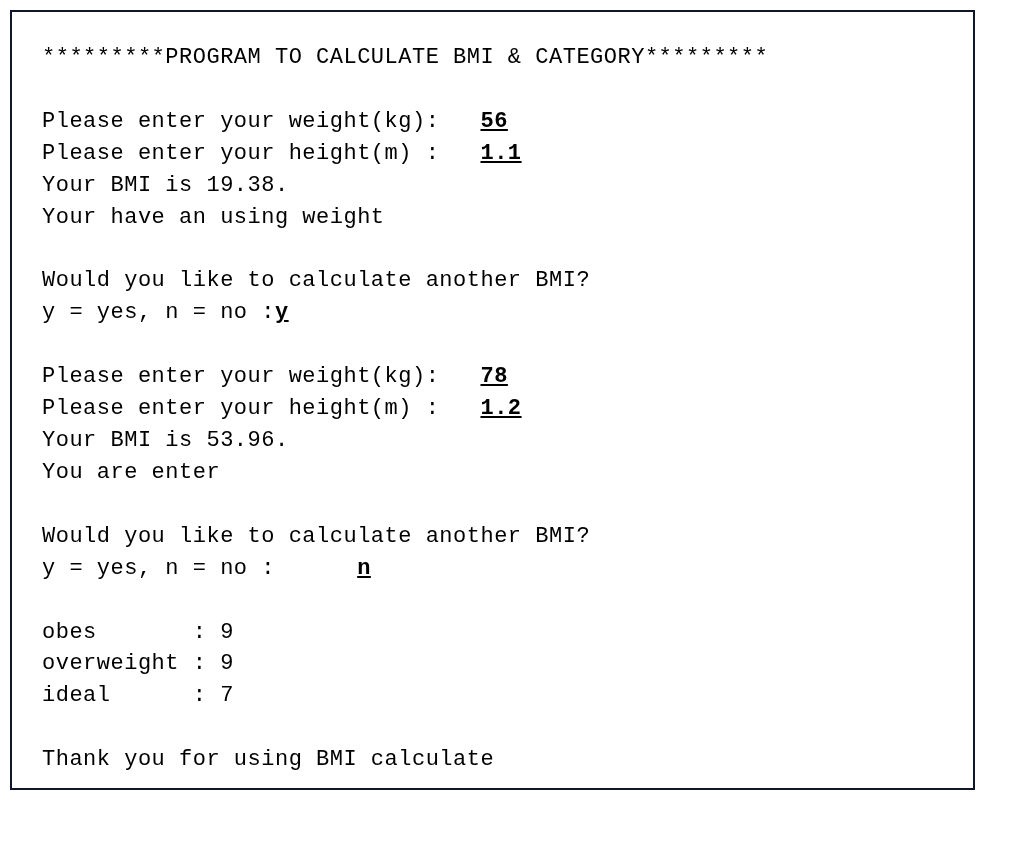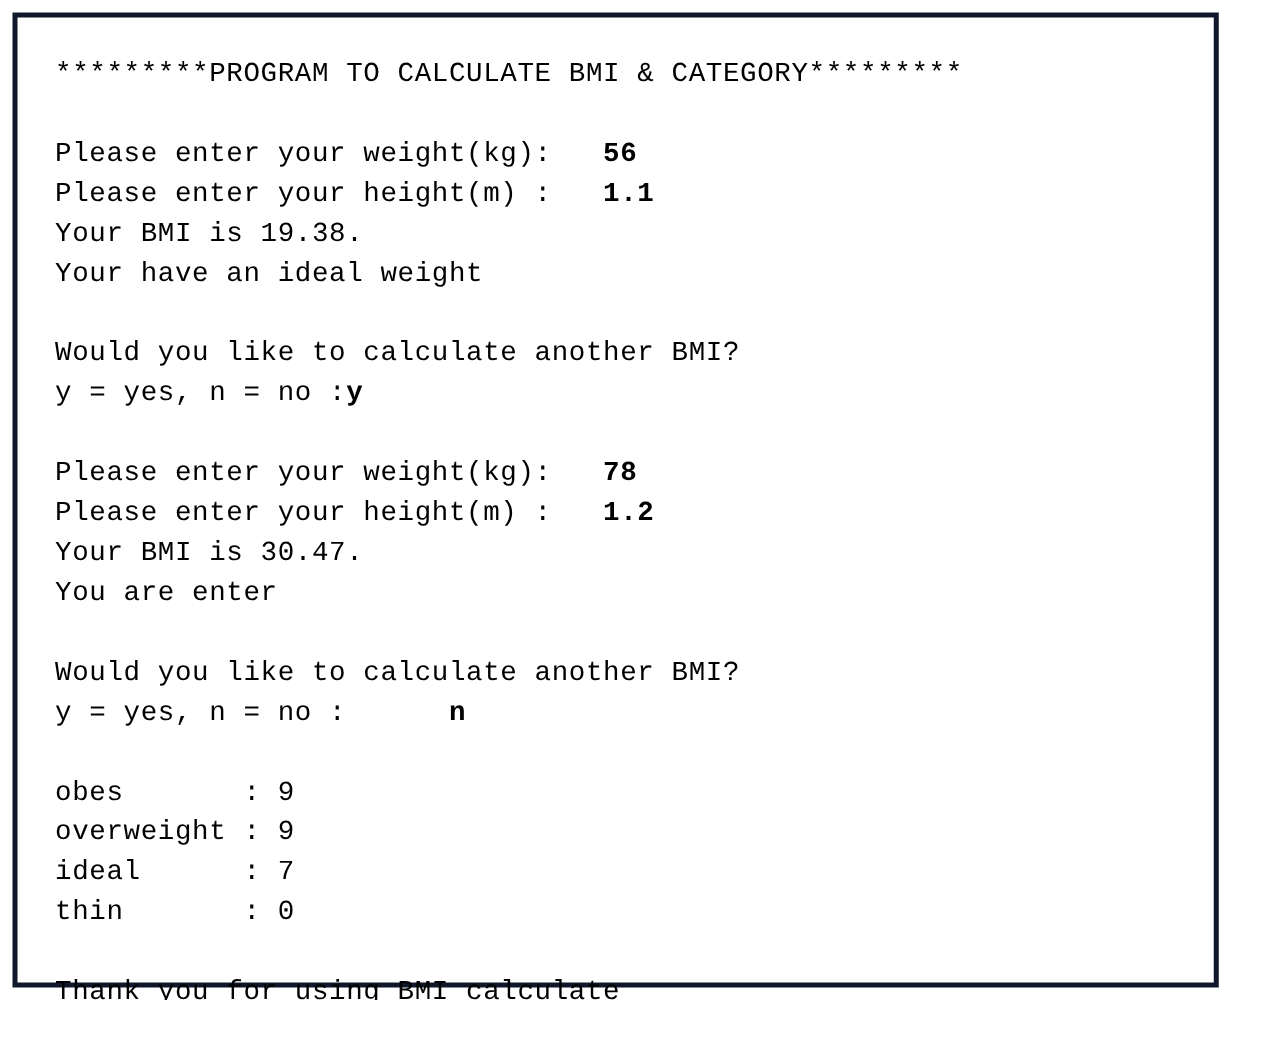--- a/index.html
+++ b/index.html
@@ -2,68 +2,68 @@
 <html><head>
   <meta charset="utf-8">
   <style>
     body {
       margin: 0;
       padding: 10px;
       background: white;
       font-family: "Courier New", Courier, monospace;
     }
     .container {
-      border: 4px solid #0f172a;
+      border: 2px solid #0f172a;
       padding: 30px 30px 28px 30px;
       width: 965px;
       height: 780px;
       box-sizing: border-box;
     }
     .line {
       font-size: 22px;
       line-height: 1.45;
       white-space: pre;
       letter-spacing: 0.5px;
     }
     .input-val {
       font-weight: bold;
+      text-decoration: underline;
     }
     .blank {
       height: 32px;
     }
   </style>
 </head>
 <body>
 
 <div class="container">
 
   <div class="line">*********PROGRAM TO CALCULATE BMI &amp; CATEGORY*********</div>
   <div class="blank"></div>
 
   <div class="line"><span>Please enter your weight(kg):   </span><span class="input-val">56</span></div>
   <div class="line"><span>Please enter your height(m) :   </span><span class="input-val">1.1</span></div>
   <div class="line">Your BMI is 19.38.</div>
-  <div class="line">Your have an ideal weight</div>
+  <div class="line">Your have an using weight</div>
   <div class="blank"></div>
 
   <div class="line">Would you like to calculate another BMI?</div>
   <div class="line"><span>y = yes, n = no :</span><span class="input-val">y</span></div>
   <div class="blank"></div>
 
   <div class="line"><span>Please enter your weight(kg):   </span><span class="input-val">78</span></div>
   <div class="line"><span>Please enter your height(m) :   </span><span class="input-val">1.2</span></div>
-  <div class="line">Your BMI is 30.47.</div>
+  <div class="line">Your BMI is 53.96.</div>
   <div class="line">You are enter</div>
   <div class="blank"></div>
 
   <div class="line">Would you like to calculate another BMI?</div>
   <div class="line"><span>y = yes, n = no :      </span><span class="input-val">n</span></div>
   <div class="blank"></div>
 
   <div class="line">obes       : 9</div>
   <div class="line">overweight : 9</div>
   <div class="line">ideal      : 7</div>
-  <div class="line">thin       : 0</div>
   <div class="blank"></div>
 
   <div class="line">Thank you for using BMI calculate</div>
 
 </div>
 
 </body></html>

